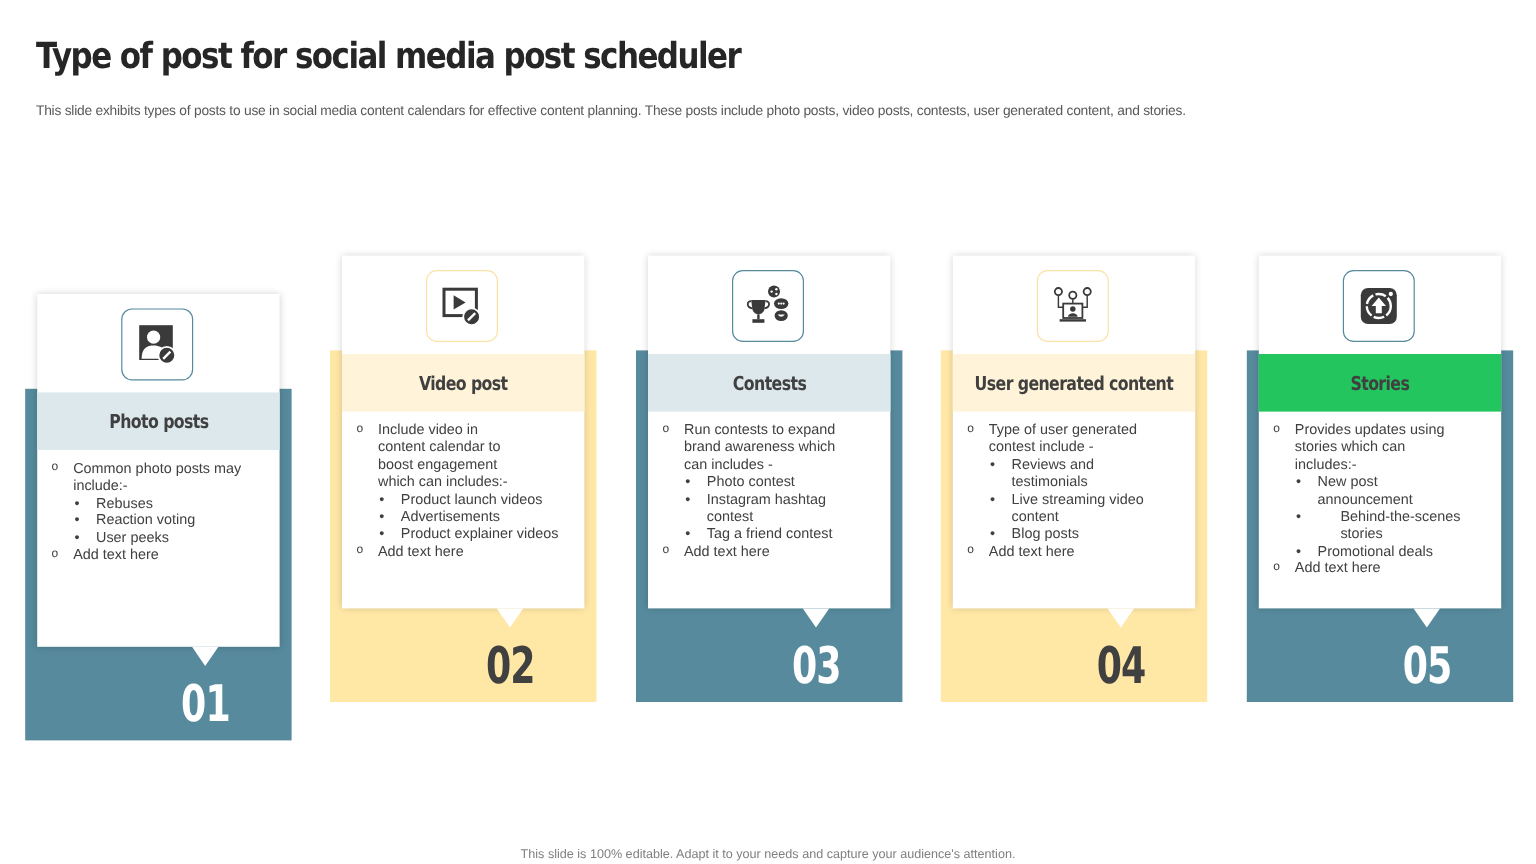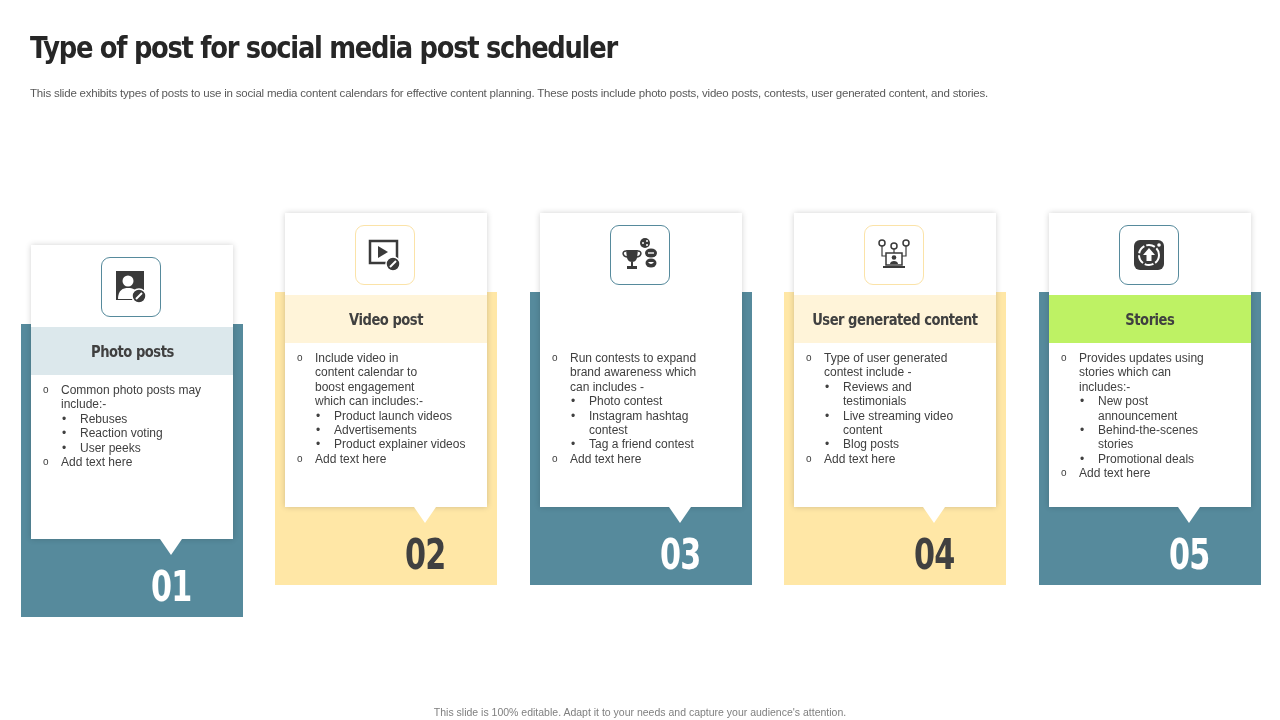--- a/index.html
+++ b/index.html
@@ -135,20 +135,23 @@
           <circle cx="26" cy="5" r="1" fill="#fff"></circle>
           <circle cx="26" cy="9" r="1" fill="#fff"></circle>
         <ellipse cx="30" cy="17" rx="6" ry="4.5" fill="#3a3a3a"></ellipse>
         <circle cx="28" cy="17" r="0.9" fill="#fff"></circle>
           <circle cx="30" cy="17" r="0.9" fill="#fff"></circle>
           <circle cx="32" cy="17" r="0.9" fill="#fff"></circle>
         <ellipse cx="30" cy="27" rx="5.5" ry="4.5" fill="#3a3a3a"></ellipse>
         <path d="M27 26 Q30 30 33 26" fill="#fff"></path>
       </svg>
     </div>
+    <div class="header" style="background:#DCE8EC;">
+        <span>Contests</span>
+      </div>
     <div class="content">
       <div class="item"><span class="bul">o</span><span style="display:inline-block;width:135px;">Run contests to expand brand awareness which can includes -</span></div>
       <div class="sub"><span class="bul">•</span><span>Photo contest</span></div>
       <div class="sub"><span class="bul">•</span><span style="display:inline-block;width:112px;">Instagram hashtag contest</span></div>
       <div class="sub"><span class="bul">•</span><span>Tag a friend contest</span></div>
       <div class="item"><span class="bul">o</span><span>Add text here</span></div>
     </div>
   </div>
   <div class="pointer"></div>
   <div class="num" style="color:#ffffff;"><span>03</span></div>
@@ -188,27 +191,27 @@
   <div class="band" style="background:#568A9C;"></div>
   <div class="card">
     <div class="icon-box" style="border:1px solid #568A9C;">
       <svg width="34" height="34" viewBox="0 0 34 34">
         <rect x="2" y="2" width="30" height="30" rx="6" fill="#3a3a3a"></rect>
         <circle cx="17" cy="17" r="10" fill="none" stroke="#fff" stroke-width="2" stroke-dasharray="9 2"></circle>
         <path d="M17 10 L23 17 L19.5 17 L19.5 23 L14.5 23 L14.5 17 L11 17 Z" fill="#fff"></path>
         <circle cx="27" cy="7" r="1.8" fill="#fff"></circle>
       </svg>
     </div>
-    <div class="header" style="background:#bef264;">
+    <div class="header" style="background:#22c55e;">
         <span>Stories</span>
       </div>
     <div class="content">
       <div class="item"><span class="bul">o</span><span style="display:inline-block;width:130px;">Provides updates using stories which can includes:-</span></div>
       <div class="sub"><span class="bul">•</span><span style="display:inline-block;width:90px;">New post announcement</span></div>
-      <div class="sub"><span class="bul">•</span><span style="display:inline-block;width:110px;">Behind-the-scenes stories</span></div>
+      <div class="sub"><span class="bul">•</span><span style="display:inline-block;width:110px;margin-left:19px;">Behind-the-scenes stories</span></div>
       <div class="sub"><span class="bul">•</span><span>Promotional deals</span></div>
       <div class="item"><span class="bul">o</span><span>Add text here</span></div>
     </div>
   </div>
   <div class="pointer"></div>
   <div class="num" style="color:#ffffff;"><span>05</span></div>
 </div>
 
 <div class="footer">This slide is 100% editable.  Adapt it to your needs and capture your audience's attention.</div>
 

